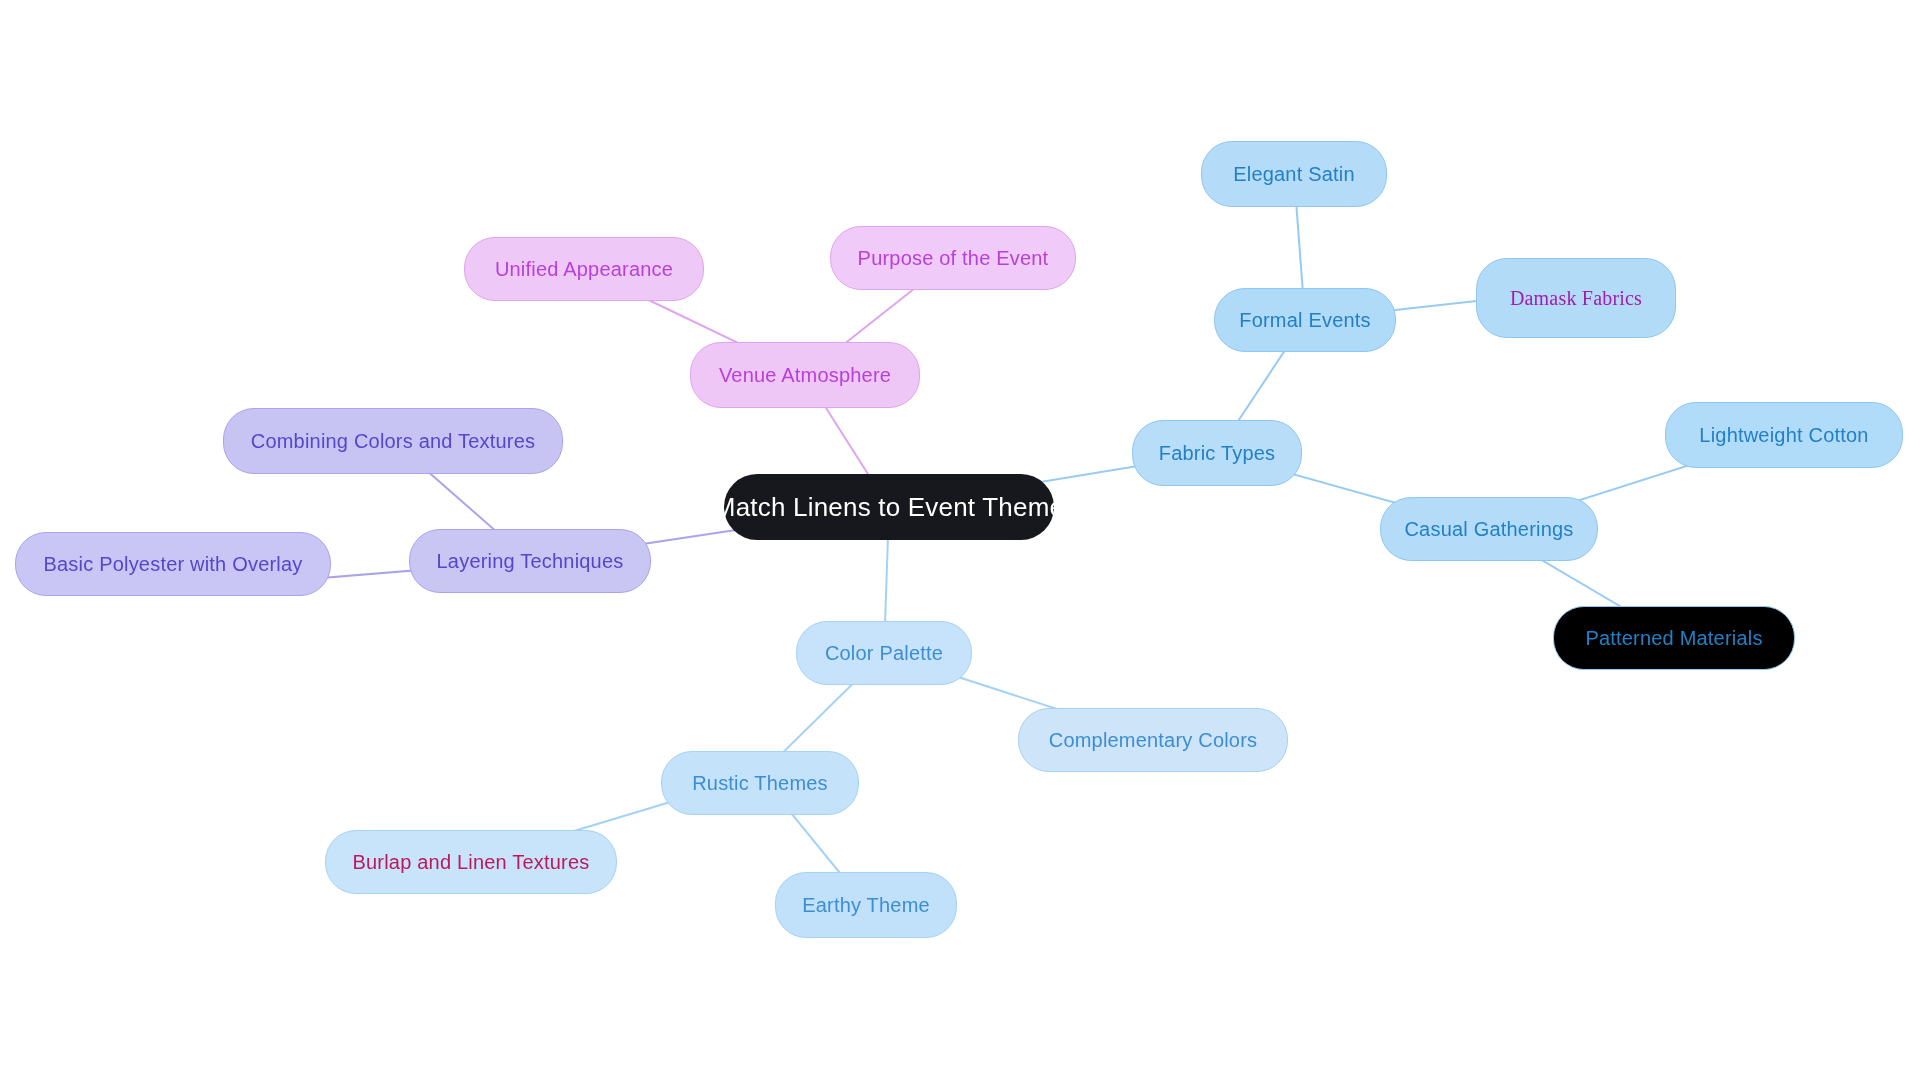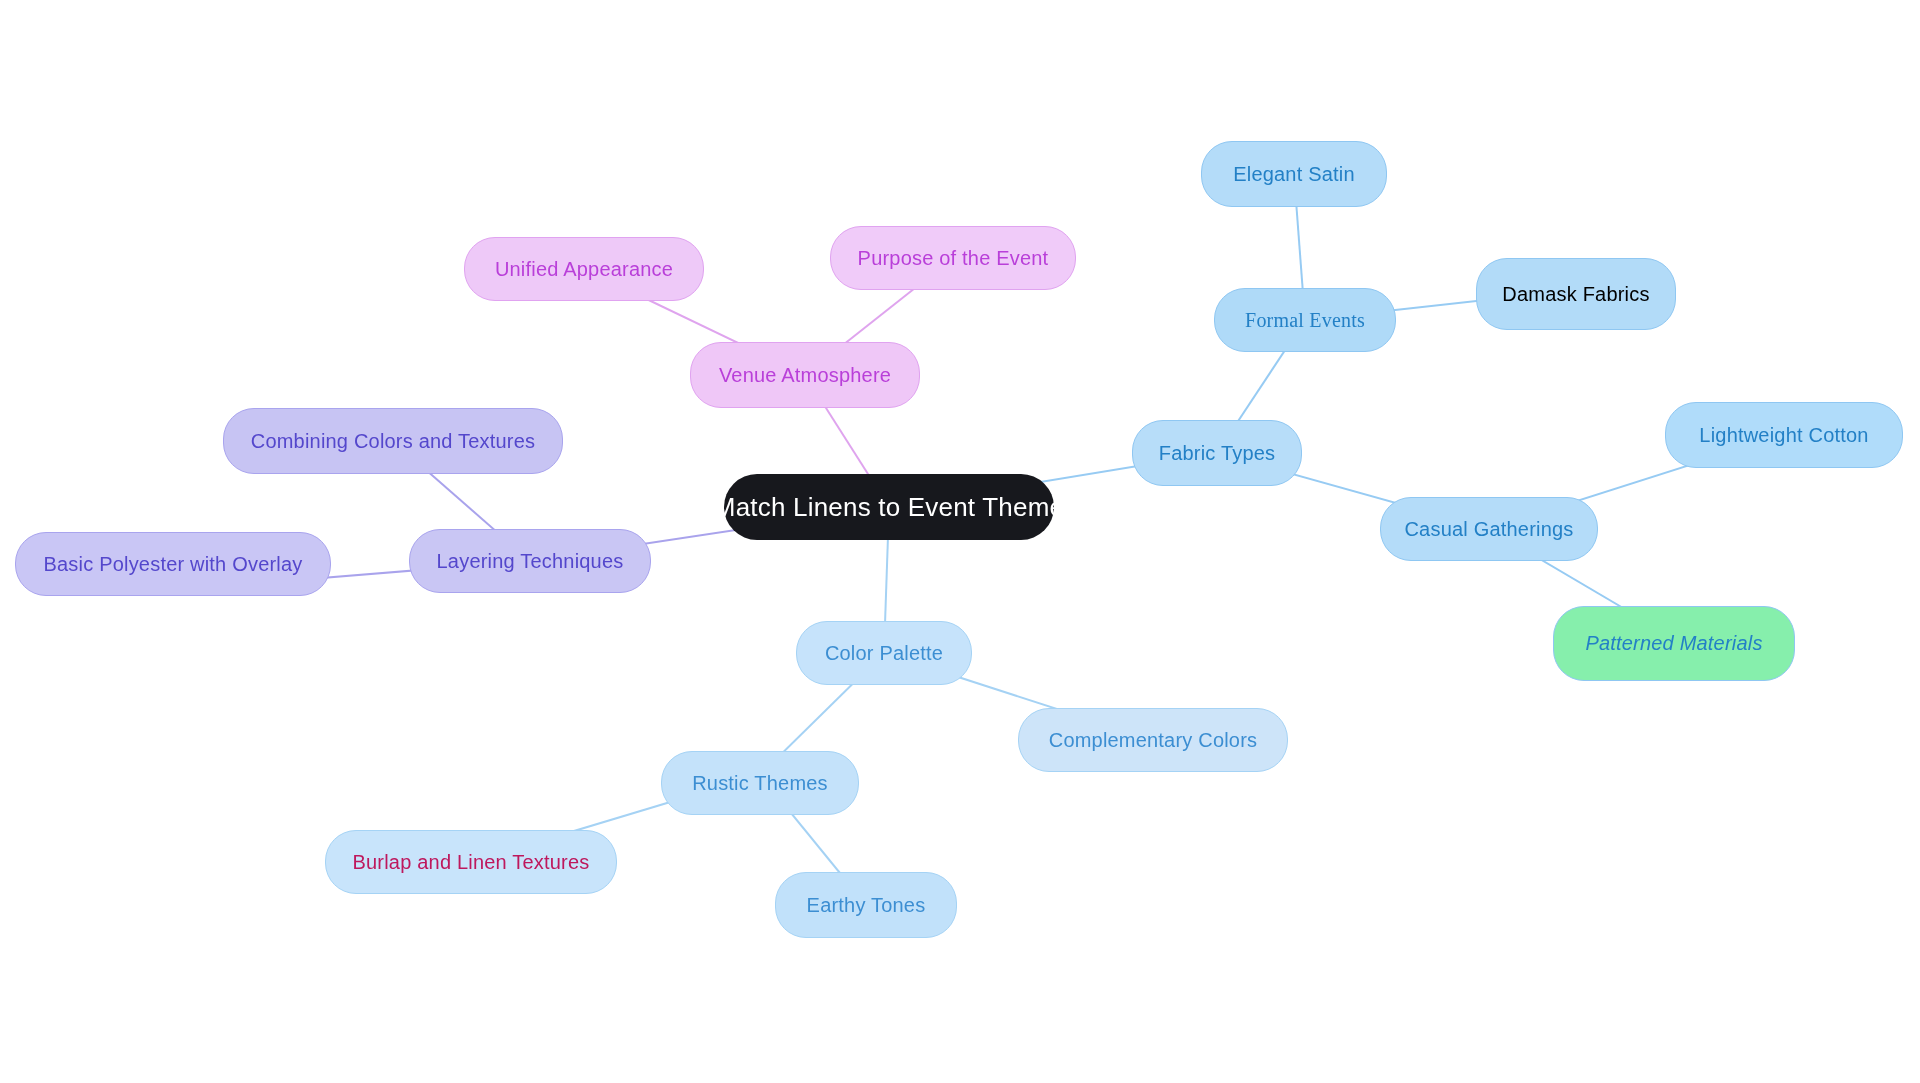--- a/index.html
+++ b/index.html
@@ -83,36 +83,36 @@
       </div>
       <div class="node" style="left: 464px; top: 237px; width: 240px; height: 64px; background: rgb(238, 201, 248); color: rgb(185, 63, 217); border: 1px solid rgb(224, 163, 240);">
         <span>Unified Appearance</span>
       </div>
       <div class="node" style="left: 830px; top: 226px; width: 246px; height: 64px; background: rgb(240, 203, 249); color: rgb(185, 63, 217); border: 1px solid rgb(224, 163, 240);">
         <span>Purpose of the Event</span>
       </div>
       <div class="node" style="left: 1132px; top: 420px; width: 170px; height: 66px; background: rgb(183, 221, 249); color: rgb(35, 128, 198); border: 1px solid rgb(143, 199, 242);">
         <span>Fabric Types</span>
       </div>
-      <div class="node" style="left: 1214px; top: 288px; width: 182px; height: 64px; background: rgb(175, 218, 248); color: rgb(35, 128, 198); border: 1px solid rgb(143, 199, 242); font-family: Liberation Serif, serif;">
+      <div class="node" style="left: 1214px; top: 288px; width: 182px; height: 64px; background: rgb(175, 218, 248); color: rgb(35, 128, 198); border: 1px solid rgb(143, 199, 242);">
         <span>Formal Events</span>
       </div>
       <div class="node" style="left: 1201px; top: 141px; width: 186px; height: 66px; background: rgb(180, 220, 249); color: rgb(35, 128, 198); border: 1px solid rgb(143, 199, 242);">
         <span>Elegant Satin</span>
       </div>
-      <div class="node" style="left: 1476px; top: 258px; width: 200px; height: 72px; background: rgb(178, 219, 248); color: #000000; border: 1px solid rgb(143, 199, 242);">
+      <div class="node" style="left: 1476px; top: 258px; width: 200px; height: 80px; background: rgb(178, 219, 248); color: #a21caf; border: 1px solid rgb(143, 199, 242); font-family: Liberation Serif, serif;">
         <span>Damask Fabrics</span>
       </div>
       <div class="node" style="left: 1380px; top: 497px; width: 218px; height: 64px; background: rgb(180, 220, 249); color: rgb(35, 128, 198); border: 1px solid rgb(143, 199, 242); text-align: right;">
         <span>Casual Gatherings</span>
       </div>
       <div class="node" style="left: 1665px; top: 402px; width: 238px; height: 66px; background: rgb(176, 220, 250); color: rgb(35, 128, 198); border: 1px solid rgb(143, 199, 242);">
         <span>Lightweight Cotton</span>
       </div>
-      <div class="node" style="left: 1553px; top: 606px; width: 242px; height: 75px; background: #86efac; color: rgb(35, 128, 198); border: 1px solid rgb(143, 199, 242); font-style: italic;">
+      <div class="node" style="left: 1553px; top: 606px; width: 242px; height: 64px; background: #000000; color: rgb(35, 128, 198); border: 1px solid rgb(143, 199, 242);">
         <span>Patterned Materials</span>
       </div>
       <div class="node" style="left: 223px; top: 408px; width: 340px; height: 66px; background: rgb(199, 196, 243); color: rgb(84, 71, 204); border: 1px solid rgb(169, 164, 238);">
         <span>Combining Colors and Textures</span>
       </div>
       <div class="node" style="left: 409px; top: 529px; width: 242px; height: 64px; background: rgb(201, 198, 244); color: rgb(84, 71, 204); border: 1px solid rgb(169, 164, 238);">
         <span>Layering Techniques</span>
       </div>
       <div class="node" style="left: 15px; top: 532px; width: 316px; height: 64px; background: rgb(201, 198, 245); color: rgb(84, 71, 204); border: 1px solid rgb(169, 164, 238);">
         <span>Basic Polyester with Overlay</span>
@@ -123,16 +123,16 @@
       <div class="node" style="left: 1018px; top: 708px; width: 270px; height: 64px; background: rgb(205, 228, 249); color: rgb(60, 142, 210); border: 1px solid rgb(165, 211, 245);">
         <span>Complementary Colors</span>
       </div>
       <div class="node" style="left: 661px; top: 743px; width: 198px; height: 64px; background: rgb(196, 226, 250); color: rgb(60, 142, 210); border: 1px solid rgb(165, 211, 245); margin-top: 8px;">
         <span>Rustic Themes</span>
       </div>
       <div class="node" style="left: 325px; top: 830px; width: 292px; height: 64px; background: rgb(200, 228, 251); color: #be185d; border: 1px solid rgb(165, 211, 245);">
         <span>Burlap and Linen Textures</span>
       </div>
       <div class="node" style="left: 775px; top: 872px; width: 182px; height: 66px; background: rgb(193, 225, 250); color: rgb(60, 142, 210); border: 1px solid rgb(165, 211, 245);">
-        <span>Earthy Tones</span>
+        <span>Earthy Theme</span>
       </div>
     </div>
 </div>
 
 </body></html>

